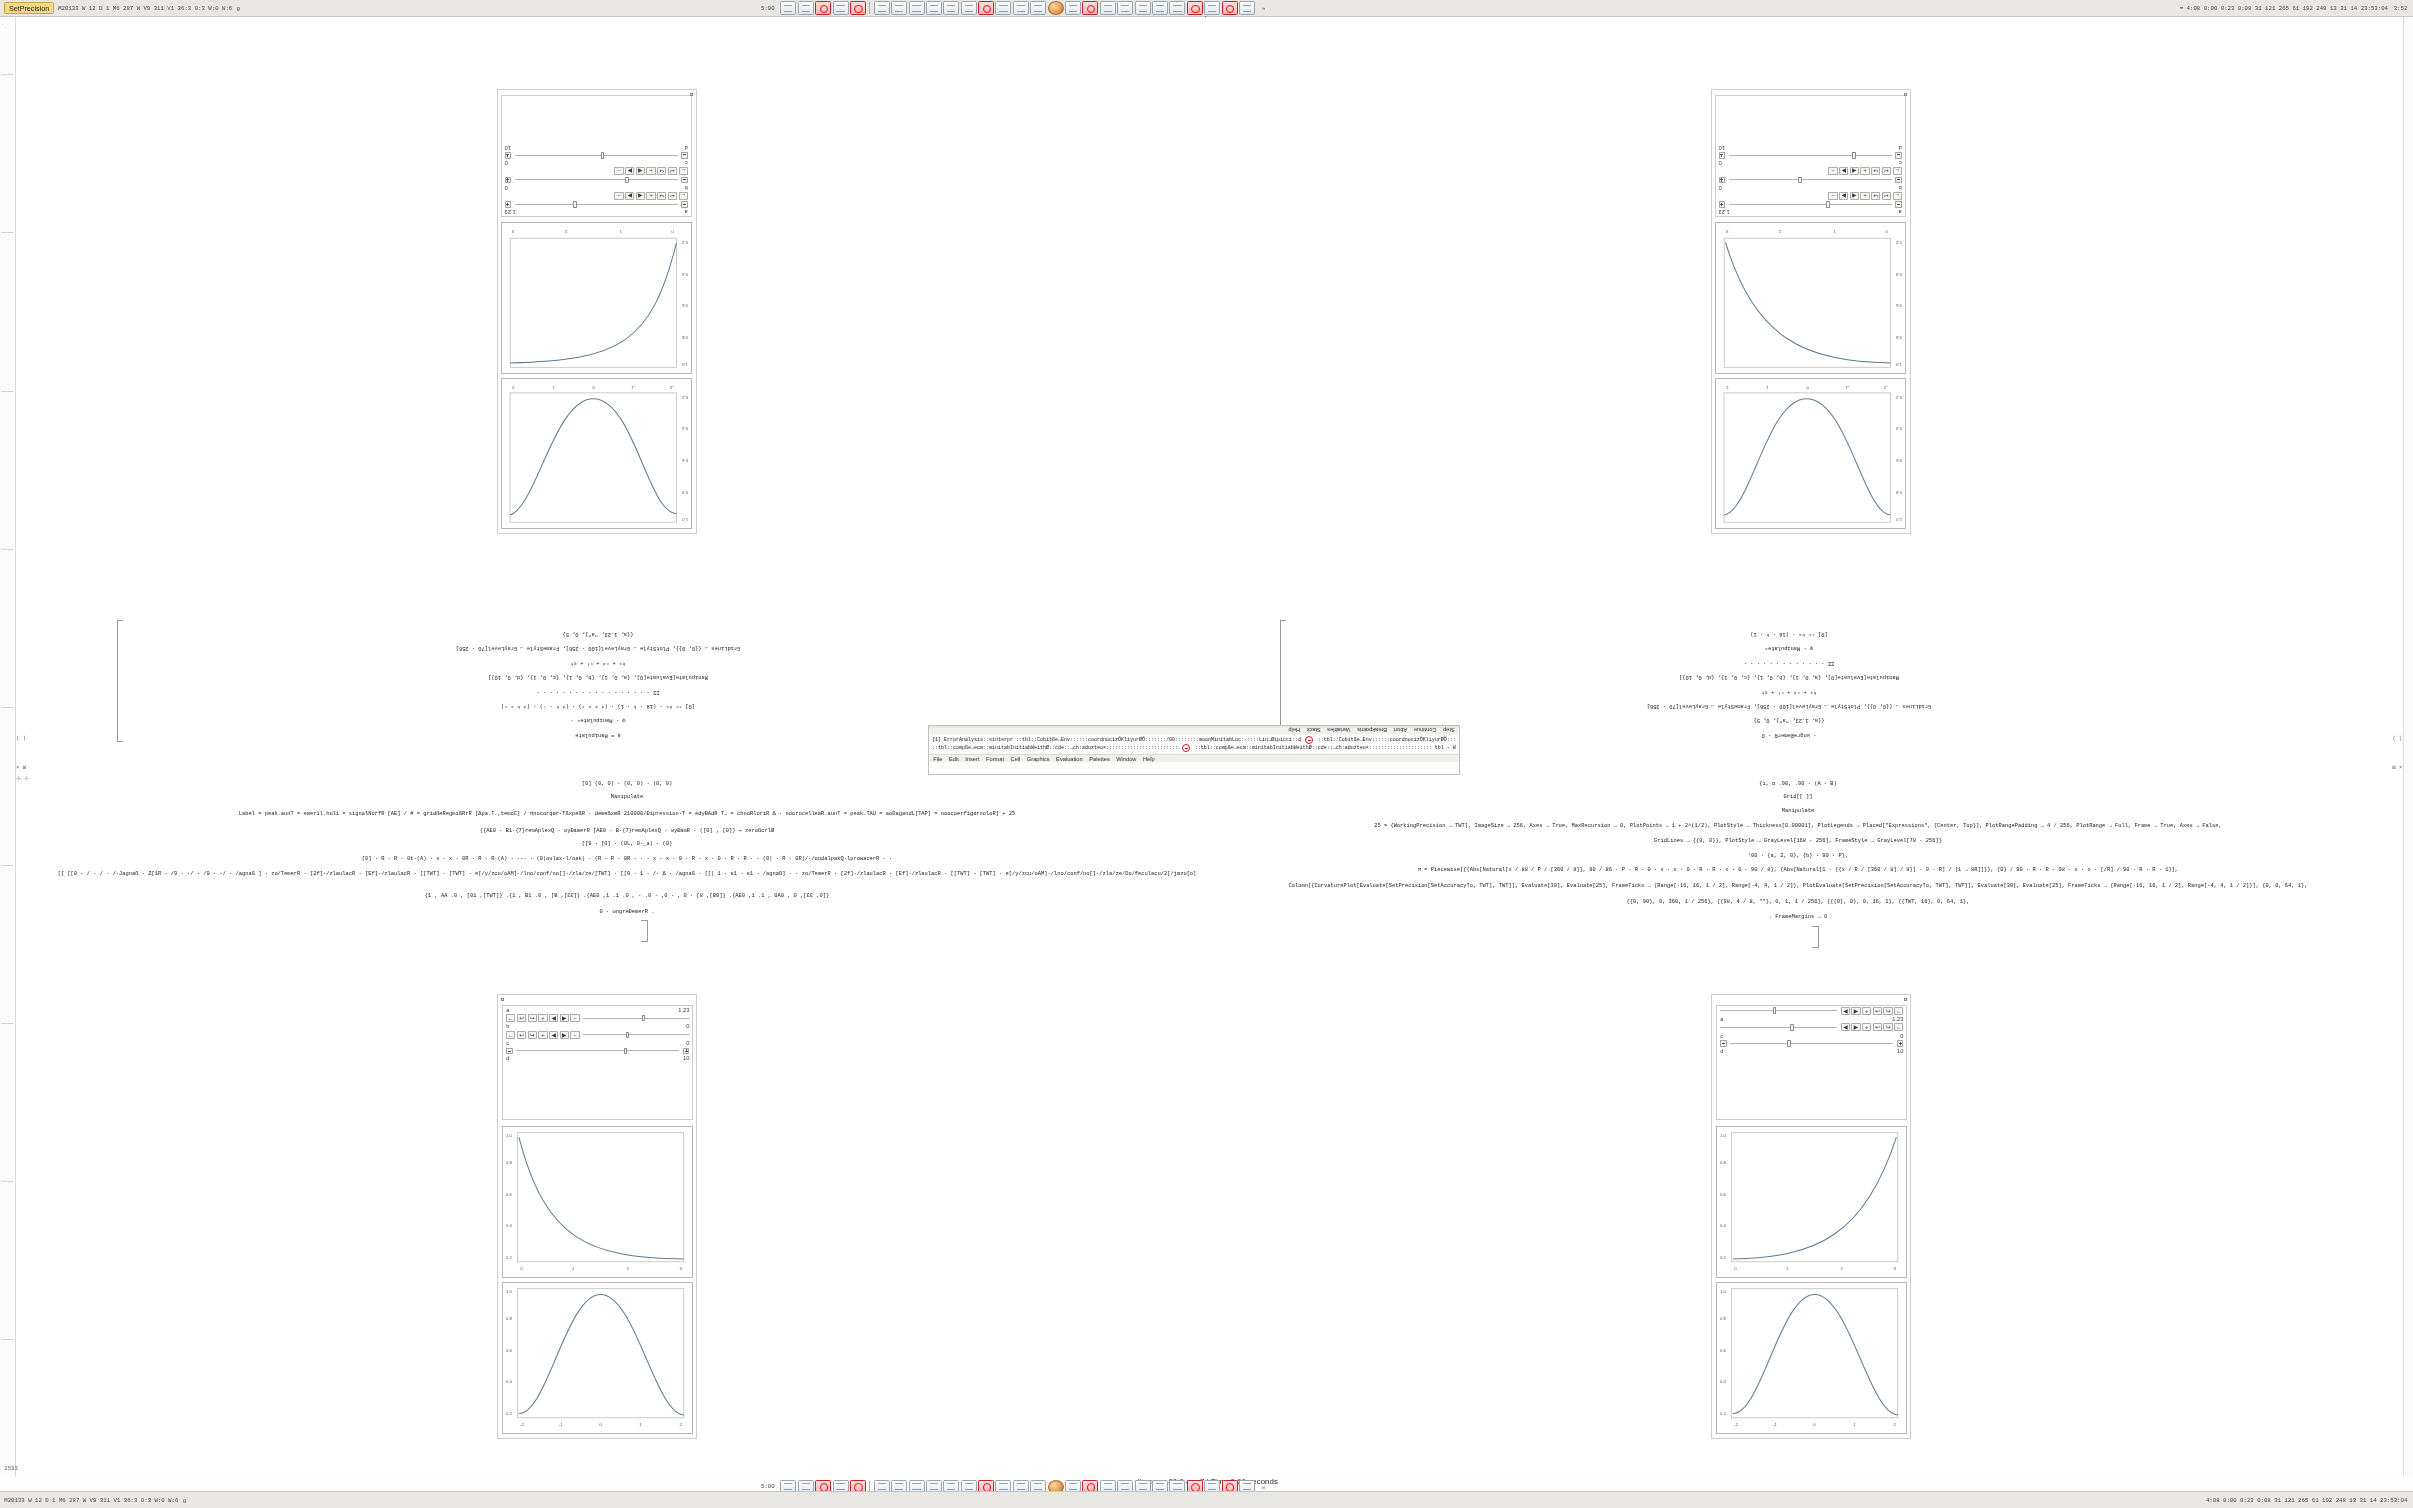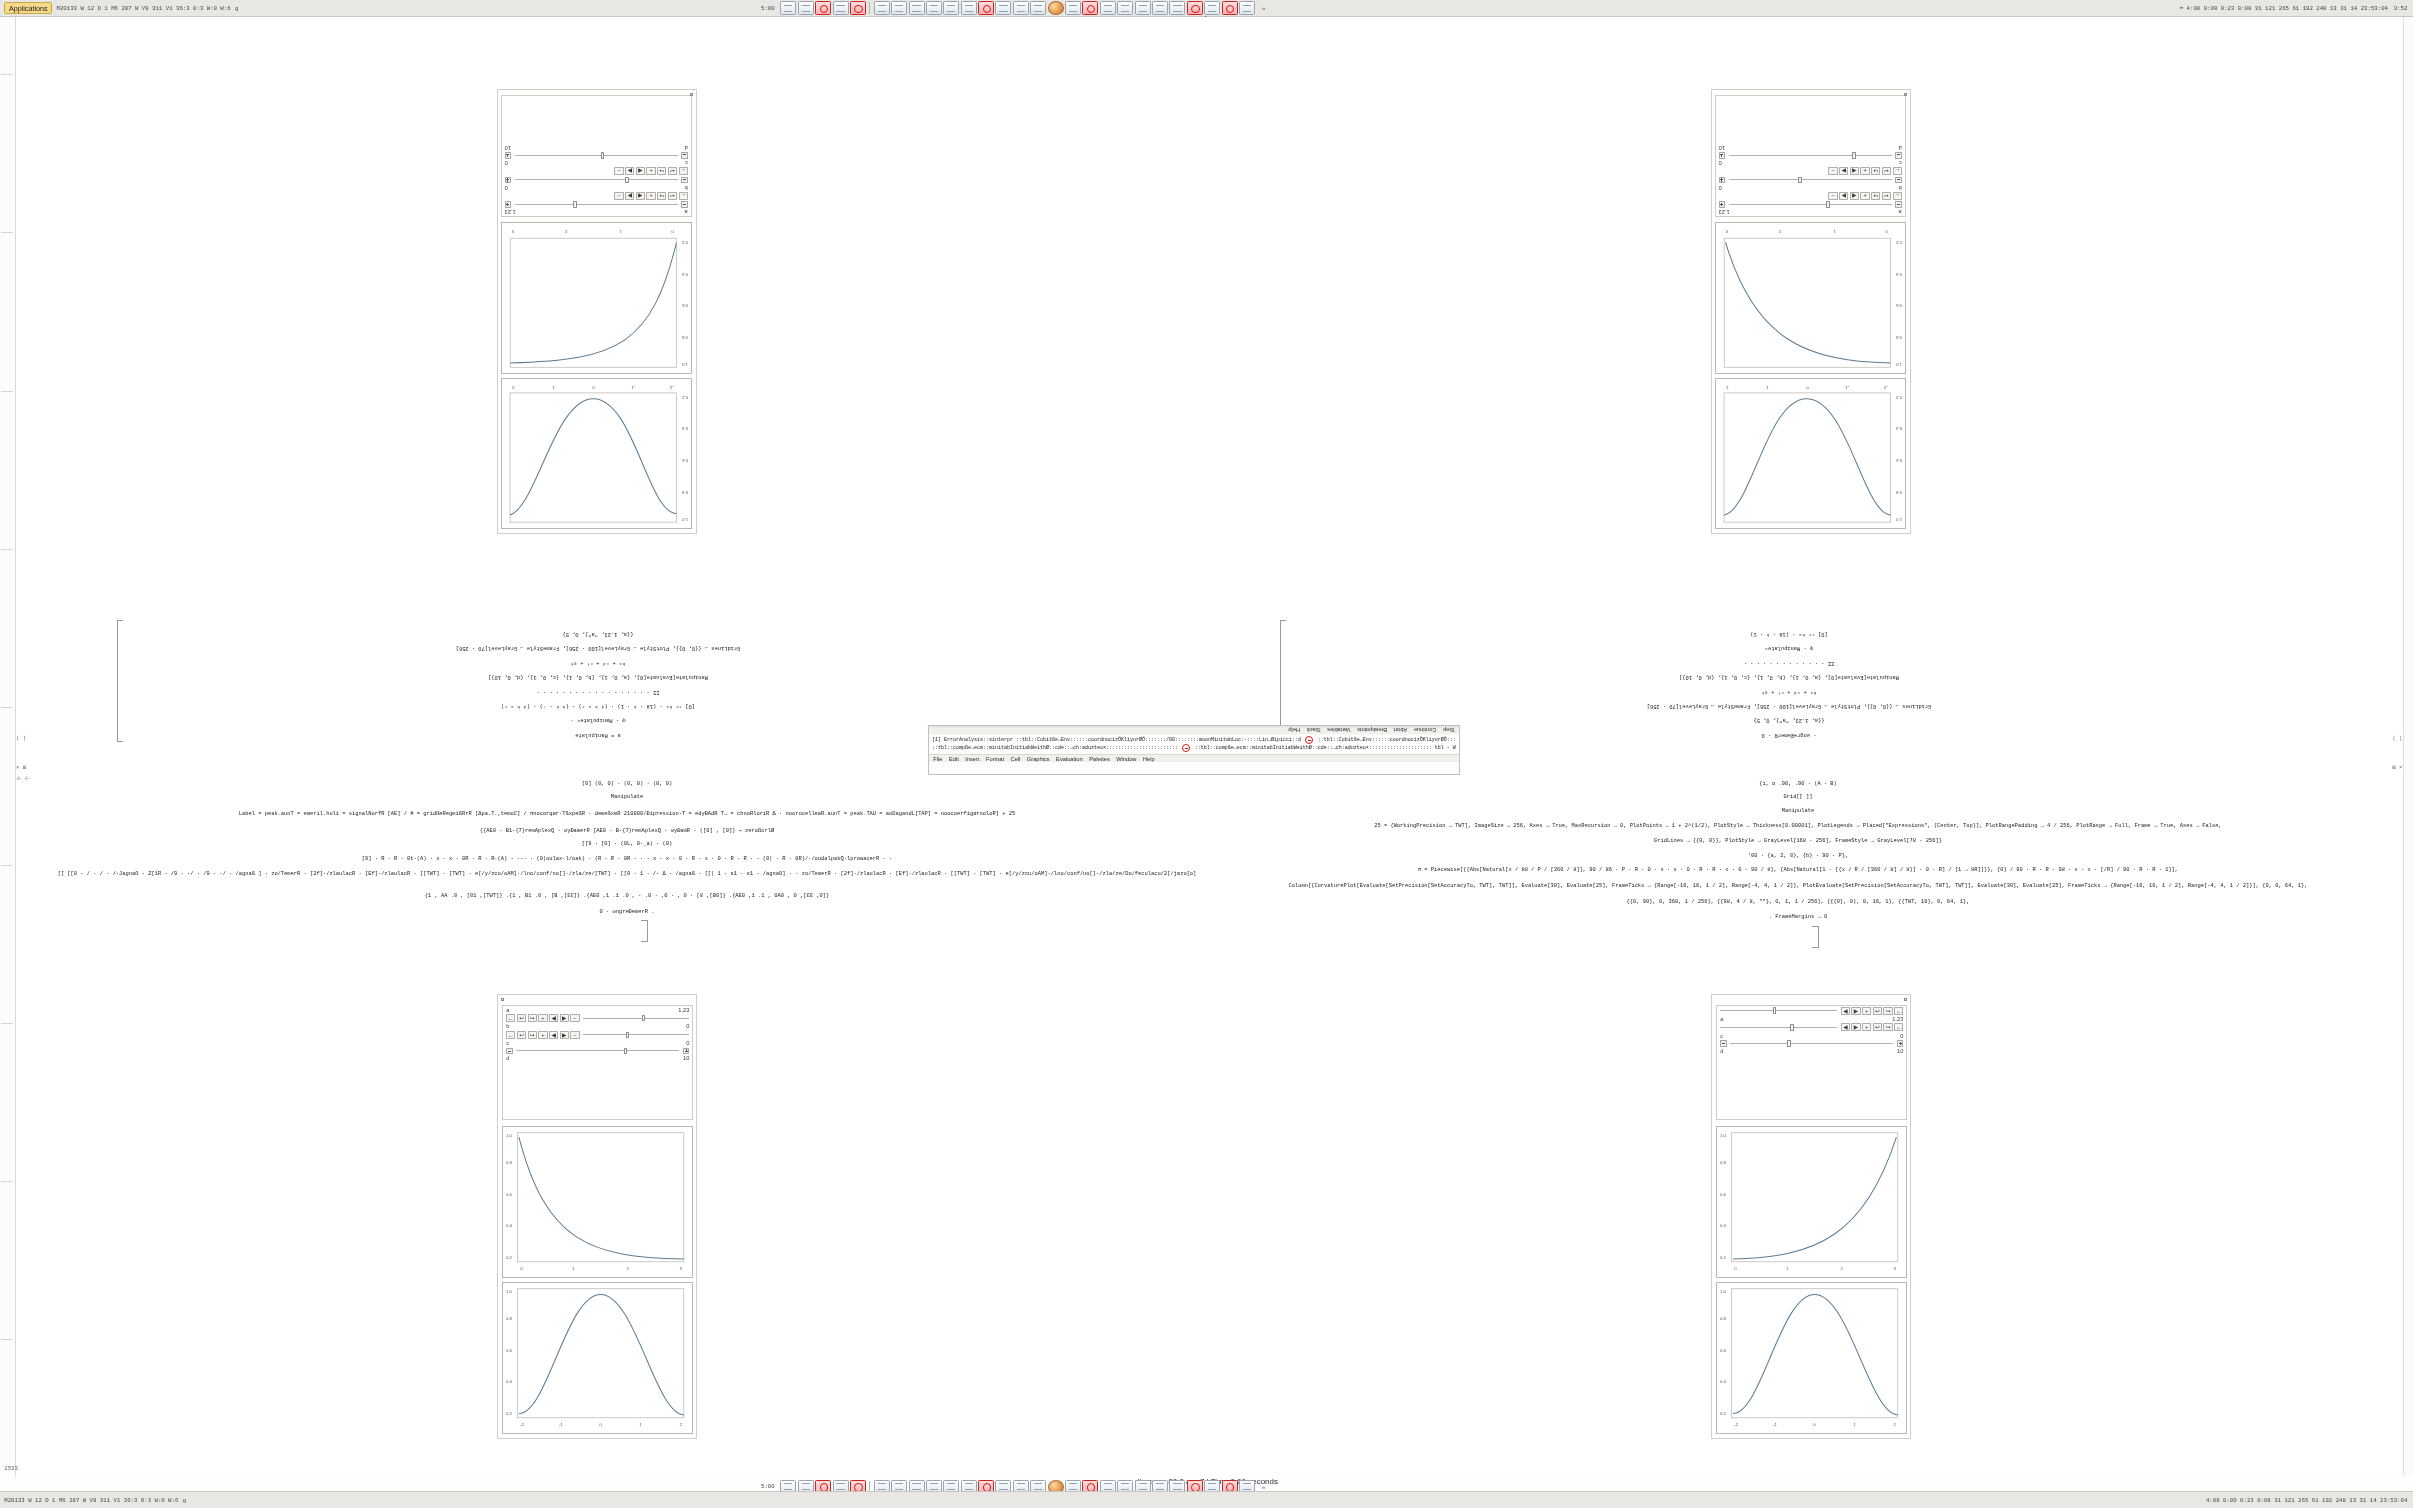--- a/index.html
+++ b/index.html
@@ -177,21 +177,21 @@
 
   .caret-strip { position: absolute; right: 0; top: 17px; width: 10px; bottom: 32px; background: #fbfbfb; border-left: 0.7px solid #e2dfda; }
 </style>
 </head>
 <body>
 
 <div id="screen">
 
   <div class="panel top">
     <div class="panel-left">
-      <span class="menu-btn active">Applications</span>
+      <span class="menu-btn active">SetPrecision</span>
       <span class="tinier mono">M20133  W   12   D   1   M6  287  W  V9  311  V1  36:3 0:3 W:0 W:6</span>
       <span class="tinier mono">g</span>
     </div>
     <div class="panel-right">
       <span class="tinier mono">⌨ 4:08 0:00 0:23 0:08  31  121  265   61  192  248  13  31  14  23:53:04</span>
       <span class="tinier mono">3:52</span>
     </div>
   </div>
 
   <div class="taskbar">

